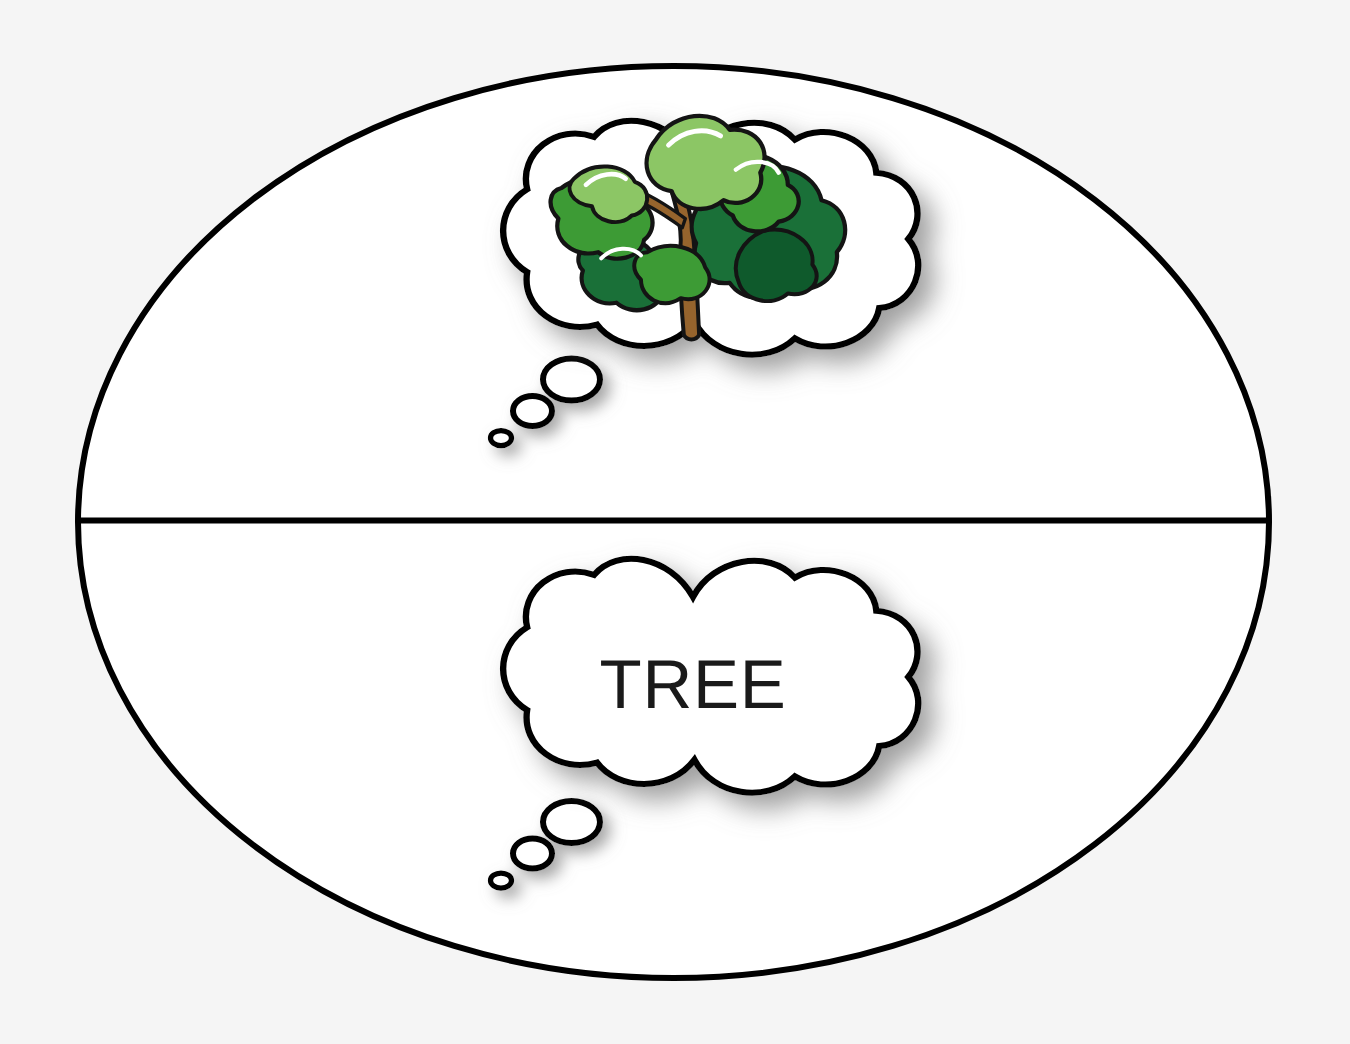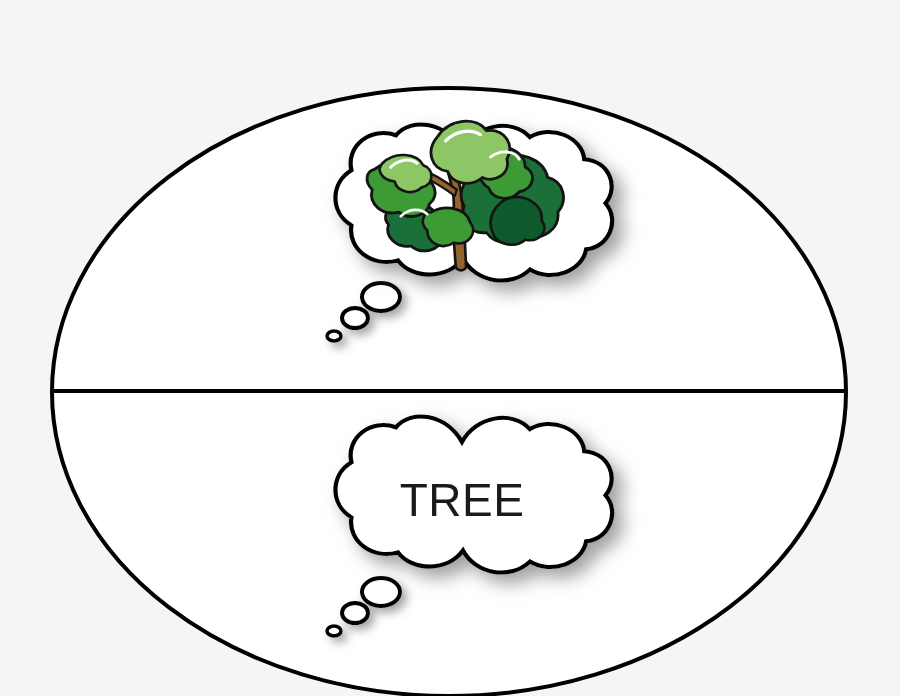--- a/index.html
+++ b/index.html
@@ -11,21 +11,20 @@
     width: 900px;
     height: 696px;
     background: #f5f5f5;
     font-family: "Liberation Sans", sans-serif;
     overflow: hidden;
   }
   #stage {
     position: relative;
     width: 900px;
     height: 496px;
-    margin-top: 44px;
   }
   #diagram-svg {
     position: absolute;
     top: 0;
     left: 0;
     width: 900px;
     height: 696px;
     display: block;
   }
   .bubble-text {

